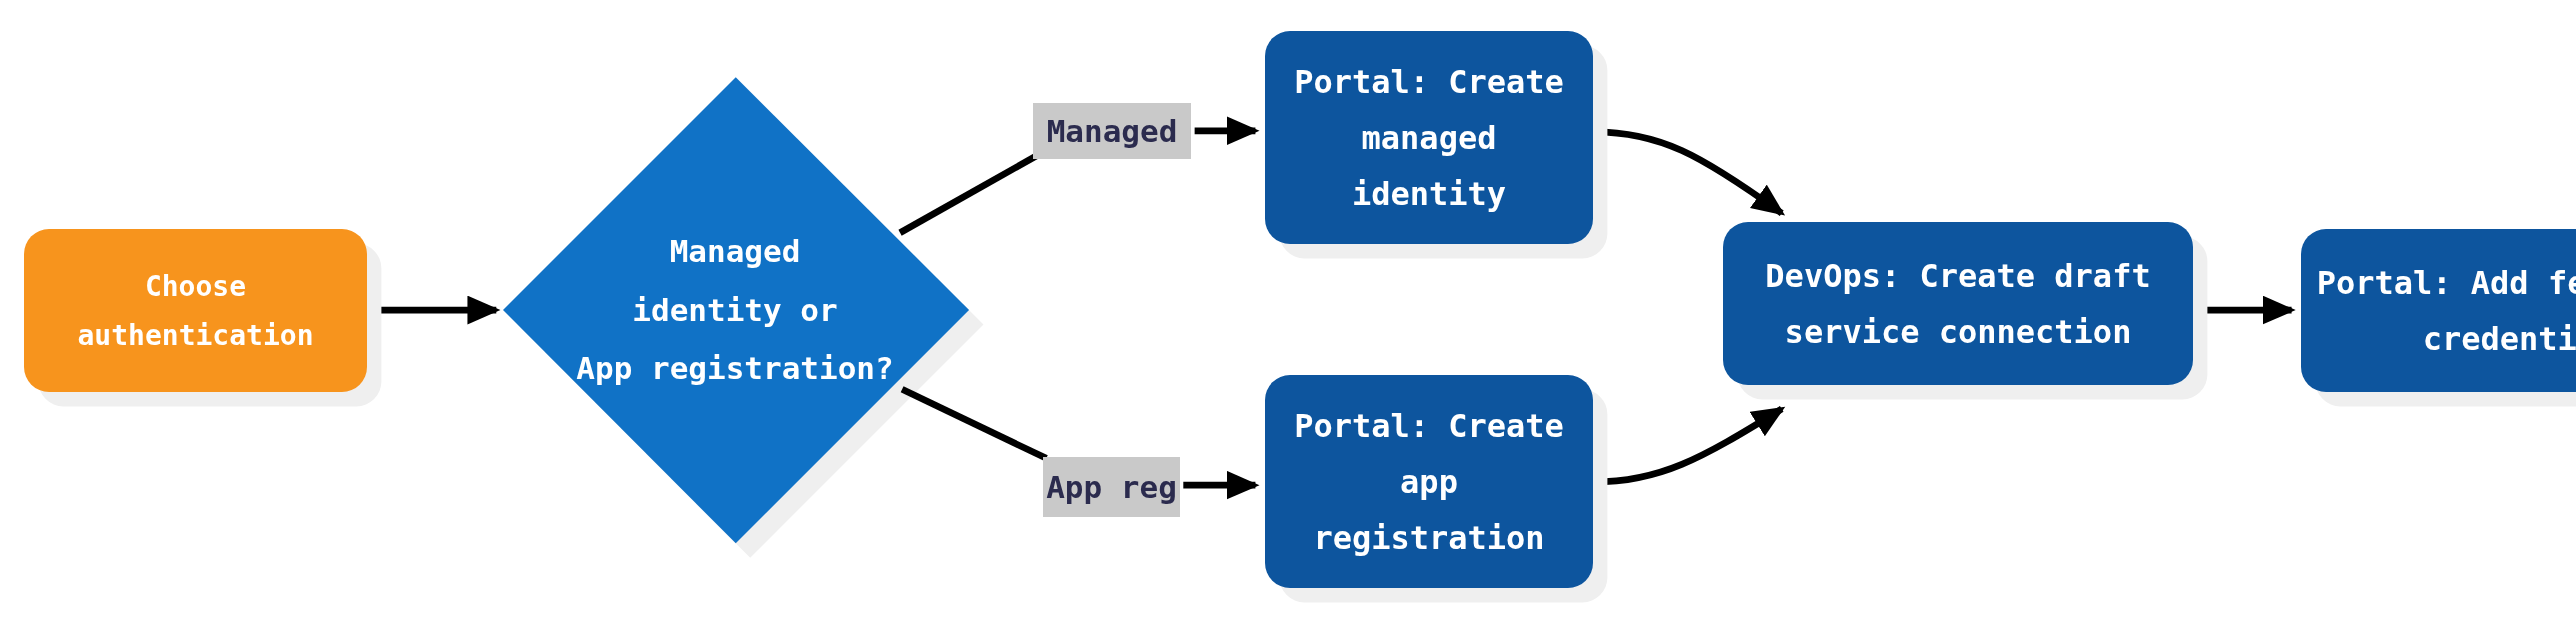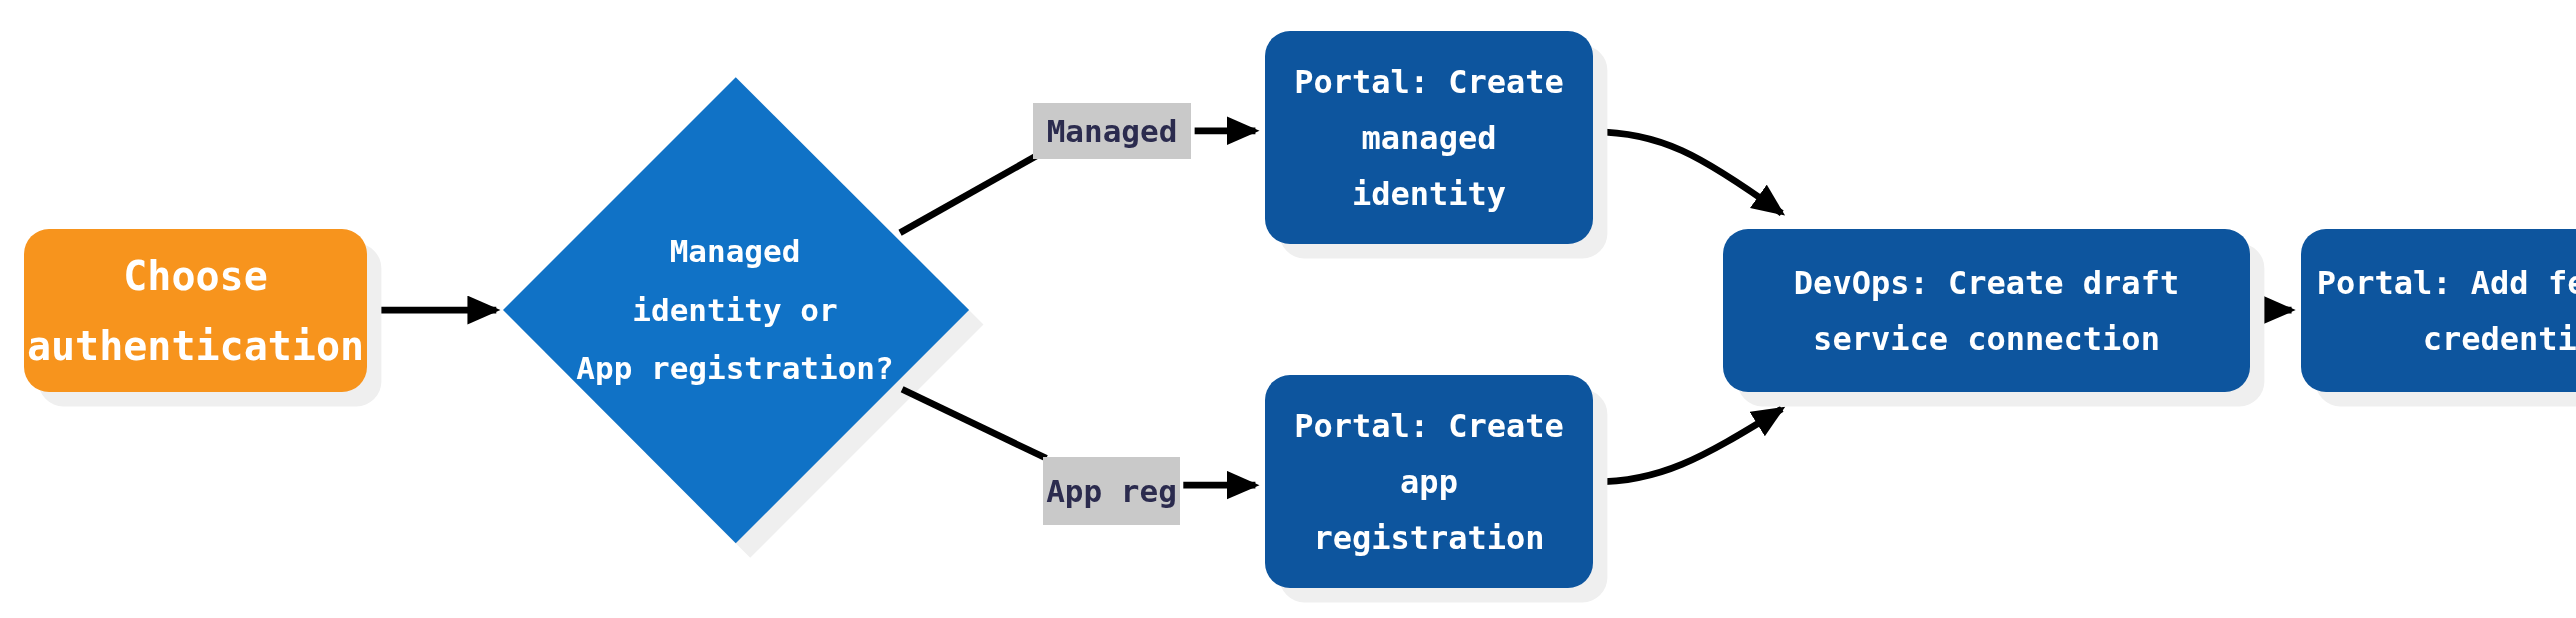--- a/index.html
+++ b/index.html
@@ -22,45 +22,45 @@
     color: var(--node_text, #ffffff);
     font-weight: 700;
     border-radius: 25px;
   }
   .node .label { white-space: pre-line; }
   .shadowed { box-shadow: 14.4px 14.4px 0 0 var(--shadow, #efefef); }
 
   .start-node {
     left: 24px; top: 229px; width: 343px; height: 163px;
     background: var(--start_bg, #f7941d);
-    font-size: 40px; line-height: 1.75;
+    font-size: 28px; line-height: 1.75;
   }
   .decision-label {
     left: 502px; top: 77px; width: 466px; height: 466px;
     font-size: 31px; line-height: 1.9;
     background: transparent;
   }
   .step {
     background: var(--step_bg, #0d559e);
     font-size: 32px; line-height: 1.75;
   }
   #box-mi   { left: 1265px; top: 31px;  width: 328px; height: 213px; }
   #box-ar   { left: 1265px; top: 375px; width: 328px; height: 213px; }
-  #box-sc   { left: 1723px; top: 229px; width: 527px; height: 163px; align-items: center; }
+  #box-sc   { left: 1723px; top: 222px; width: 470px; height: 163px; align-items: center; }
   #box-fc   { left: 2301px; top: 229px; width: 436px; height: 163px; }
 
   .branch-label {
     position: absolute;
     display: flex; align-items: center; justify-content: center;
     background: var(--branch_label_bg, #c9c9c9);
     color: var(--branch_label_text, #2b2b4e);
     font-weight: 700; font-size: 31px; text-align: center;
   }
   #label-managed { left: 1033px; top: 103px; width: 158px; height: 56px; }
-  #label-appreg  { left: 1043px; top: 457px; width: 137px; height: 68px; }
+  #label-appreg  { left: 1043px; top: 457px; width: 137px; height: 60px; }
 
   .connector { stroke: var(--arrow, #000000); stroke-width: 13; fill: none; }
   .diamond-shape  { fill: var(--decision_bg, #1072c6); }
   .diamond-shadow { fill: var(--shadow, #efefef); }
 </style>
 </head>
 <body>
 
 <div class="canvas">
 

